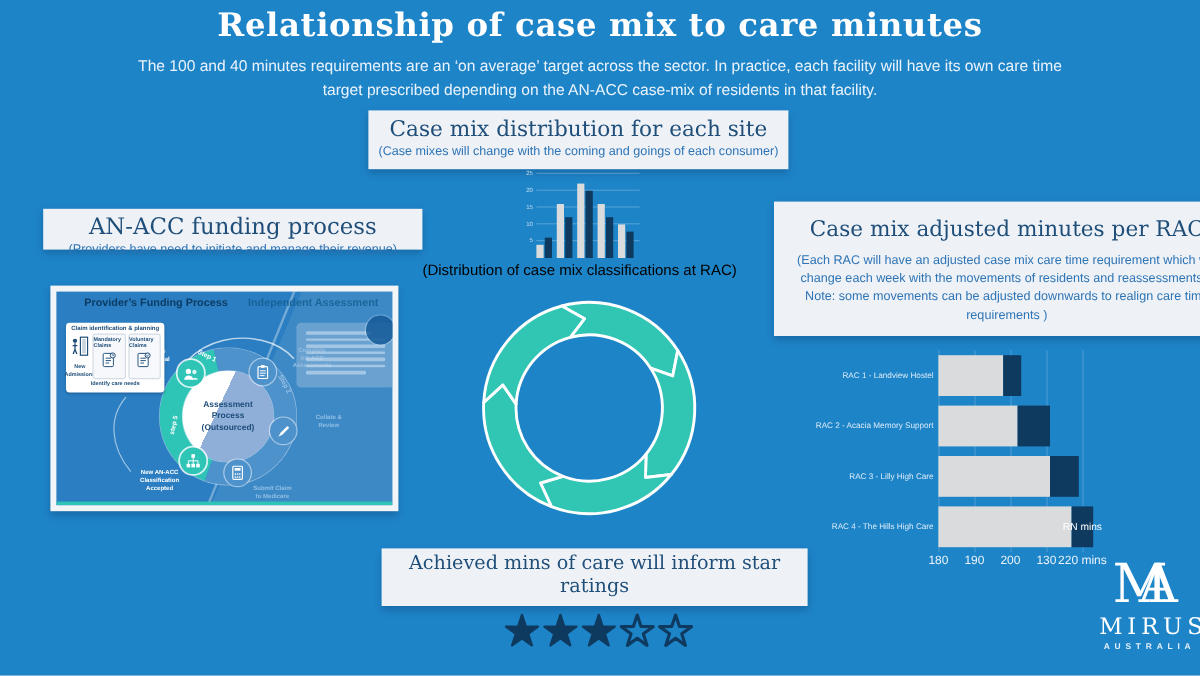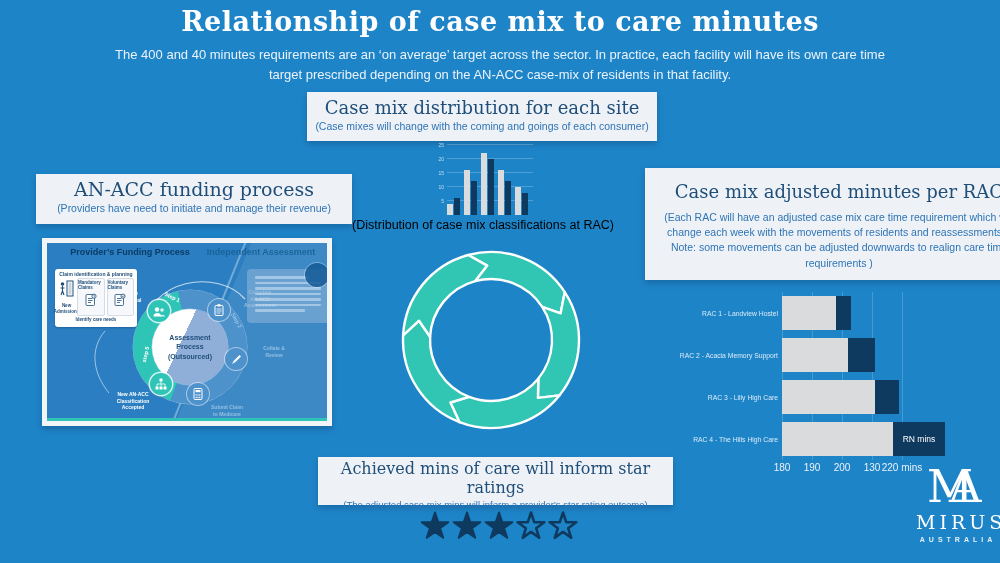--- a/index.html
+++ b/index.html
@@ -12,21 +12,21 @@
   #page-sub{position:absolute;top:45px;left:100px;width:800px;text-align:center;color:#EAF3FB;
     font-size:13px;line-height:1.5;}
 
   
   .panel{position:absolute;background:#EEF2F7;box-shadow:0 3px 6px rgba(8,40,80,.28);text-align:center;}
   .pt{font-family:"DejaVu Serif",serif;color:#1F4E79;}
   .ps{color:#2E74B5;}
   #panel-dist{left:307px;top:92px;width:350px;height:49px;}
   #panel-dist .pt{margin-top:5px;font-size:18px;}
   #panel-dist .ps{margin-top:2px;font-size:10.5px;}
-  #panel-funding{left:36px;top:174px;width:316px;height:50px;}
+  #panel-funding{left:36px;top:174px;width:316px;height:34px;}
   #panel-funding .pt{margin-top:4px;font-size:19px;}
   #panel-funding .ps{margin-top:2px;font-size:10.5px;}
   #panel-adjusted{left:645px;top:168px;width:388px;height:112px;}
   #panel-adjusted .pt{margin-top:13px;font-size:18px;}
   #panel-adjusted .ps{margin-top:8px;font-size:10.5px;line-height:1.45;padding:0 16px;}
   #panel-star{left:318px;top:457px;width:355px;height:48px;}
   #panel-star .pt{margin-top:2px;font-size:16px;}
   #panel-star .ps{margin-top:2px;font-size:9.5px;white-space:nowrap;}
 
   
@@ -107,21 +107,21 @@
   .mg-a{position:absolute;left:22px;top:0;}
   #logo-name{font-family:"DejaVu Serif",serif;font-size:19px;letter-spacing:4px;margin-top:5px;padding-left:4px;text-align:right;}
   #logo-sub{font-size:7px;font-weight:bold;letter-spacing:4px;margin-top:3px;color:#E4F0FA;padding-left:4px;}
 </style>
 </head>
 <body>
 
 <div id="canvas">
 
   <div id="page-title">Relationship of case mix to care minutes</div>
-  <div id="page-sub">The 400 and 40 minutes requirements are an ‘on average’ target across the sector. In practice, each facility will have its own care time target prescribed depending on the AN-ACC case-mix of residents in that facility.</div>
+  <div id="page-sub">The 100 and 40 minutes requirements are an ‘on average’ target across the sector. In practice, each facility will have its own care time target prescribed depending on the AN-ACC case-mix of residents in that facility.</div>
 
   <div id="panel-dist" class="panel">
     <div class="pt">Case mix distribution for each site</div>
     <div class="ps">(Case mixes will change with the coming and goings of each consumer)</div>
   </div>
 
   <div id="mini-chart">
     <div id="mini-plot">
         <div class="mgrid" style="bottom: 14px;"></div>
         <div class="mytick" style="bottom: 11px;">5</div>
@@ -320,35 +320,34 @@
         <div class="rbar-dark" style="left: 168px; width: 27px;"></div>
       </div>
       <div class="rrow" style="top: 88px; height: 34px;">
         <div class="rlabel">RAC 3 - Lilly High Care</div>
         <div class="rbar-light" style="left: 102px; width: 93px;"></div>
         <div class="rbar-dark" style="left: 195px; width: 24px;"></div>
       </div>
       <div class="rrow" style="top: 130px; height: 34px;">
         <div class="rlabel">RAC 4 - The Hills High Care</div>
         <div class="rbar-light" style="left: 102px; width: 111px;"></div>
-        <div class="rbar-dark ann" style="left: 213px; width: 52px;">RN mins</div>
+        <div class="rbar-dark ann" style="left: 213px; width: 18px;">RN mins</div>
       </div>
     </div>
 
   <svg id="donut-svg" width="182" height="182">
       <path d="M68.2,6.0 A88,88 0 0 1 164.8,43.1 L160.6,64.3 L142.2,57.8 A61,61 0 0 0 75.2,32.1 L87.1,16.6 Z" fill="#30C6B3" stroke="#FFFFFF" stroke-width="2.4" stroke-linejoin="round"></path>
       <path d="M164.8,43.1 A88,88 0 0 1 159.4,146.4 L137.9,148.9 L138.4,129.4 A61,61 0 0 0 142.2,57.8 L160.6,64.3 Z" fill="#30C6B3" stroke="#FFFFFF" stroke-width="2.4" stroke-linejoin="round"></path>
       <path d="M159.4,146.4 A88,88 0 0 1 59.5,173.2 L50.4,153.5 L69.1,147.9 A61,61 0 0 0 138.4,129.4 L137.9,148.9 Z" fill="#30C6B3" stroke="#FFFFFF" stroke-width="2.4" stroke-linejoin="round"></path>
       <path d="M59.5,173.2 A88,88 0 0 1 3.1,86.4 L19.0,71.7 L30.1,87.8 A61,61 0 0 0 69.1,147.9 L50.4,153.5 Z" fill="#30C6B3" stroke="#FFFFFF" stroke-width="2.4" stroke-linejoin="round"></path>
       <path d="M3.1,86.4 A88,88 0 0 1 68.2,6.0 L87.1,16.6 L75.2,32.1 A61,61 0 0 0 30.1,87.8 L19.0,71.7 Z" fill="#30C6B3" stroke="#FFFFFF" stroke-width="2.4" stroke-linejoin="round"></path>
     </svg>
 
   <div id="panel-star" class="panel">
     <div class="pt">Achieved mins of care will inform star ratings</div>
-    <div class="ps">(The adjusted case mix mins will inform a provider's star rating outcome)</div>
   </div>
 
   <div id="stars-row">
       <svg width="30" height="29">
         <polygon points="15.0,1.5 18.2,11.1 28.3,11.2 20.1,17.2 23.2,26.8 15.0,20.9 6.8,26.8 9.9,17.2 1.7,11.2 11.8,11.1" fill="#0E3A5F" stroke="#0E3A5F" stroke-width="2" stroke-linejoin="round"></polygon>
       </svg>
       <svg width="30" height="29">
         <polygon points="15.0,1.5 18.2,11.1 28.3,11.2 20.1,17.2 23.2,26.8 15.0,20.9 6.8,26.8 9.9,17.2 1.7,11.2 11.8,11.1" fill="#0E3A5F" stroke="#0E3A5F" stroke-width="2" stroke-linejoin="round"></polygon>
       </svg>
       <svg width="30" height="29">

